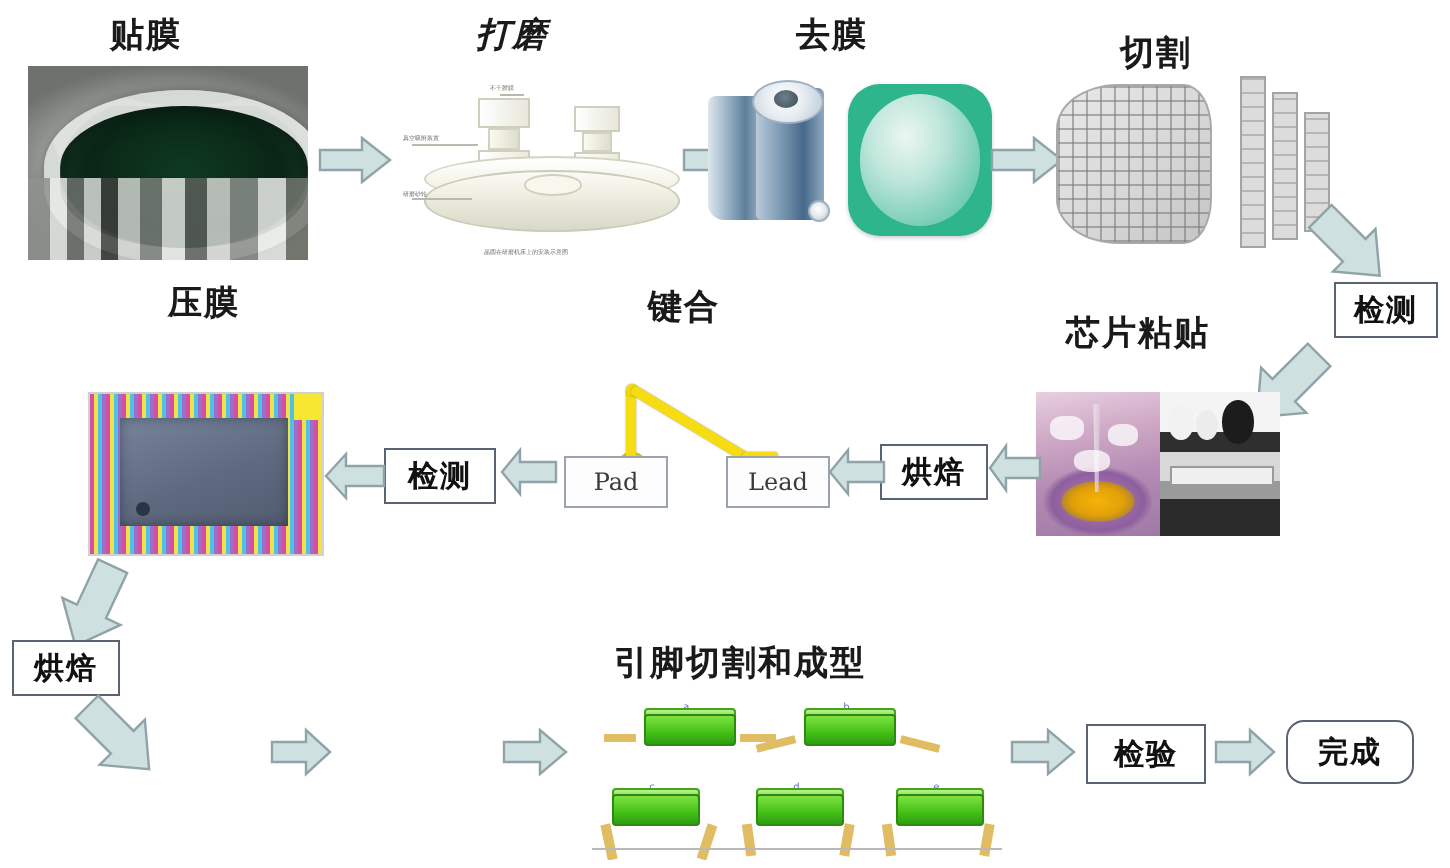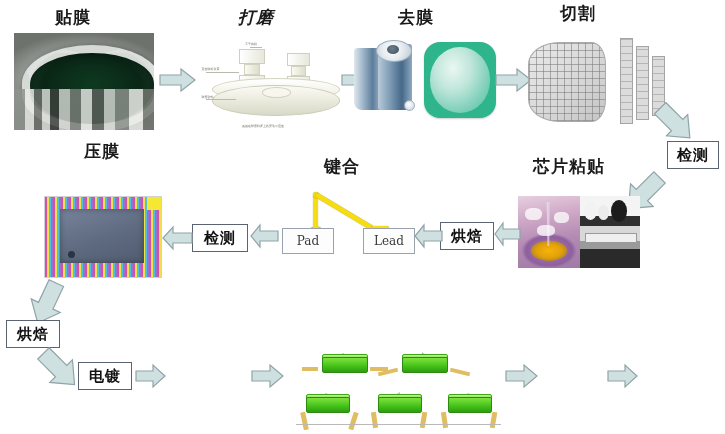--- a/index.html
+++ b/index.html
@@ -212,21 +212,21 @@
   .groundline{position:absolute;height:1px;background:#b9b9b9;}
 </style>
 </head>
 <body>
 
 <div class="stage">
 
   <div class="abs title-label" style="left:55px;top:6px;">贴膜</div>
   <div class="abs title-label" style="left:238px;top:6px;font-style:italic;">打磨</div>
   <div class="abs title-label" style="left:398px;top:6px;">去膜</div>
-  <div class="abs title-label" style="left:560px;top:2px;">切割</div>
+  <div class="abs title-label" style="left:560px;top:15px;">切割</div>
 
   <div class="photo ph1" style="left:14px;top:33px;width:140px;height:97px;"></div>
 
   <div class="arrow" style="left:160px;top:68px;">
     <svg width="36" height="24" viewBox="0 0 36 24">
       <polygon points="0,7 21,7 21,1 35,12 21,23 21,17 0,17" fill="#cfe0e0" stroke="#8fa3a8" stroke-width="1.2"></polygon>
     </svg>
   </div>
 
   <div class="photo ph2" style="left:200px;top:36px;width:150px;height:95px;">
@@ -286,21 +286,21 @@
     <svg width="46" height="46" viewBox="0 0 46 46">
       <g transform="rotate(45 23 23)">
         <polygon points="2,15 26,15 26,8 44,23 26,38 26,31 2,31" fill="#cfe0e0" stroke="#8fa3a8" stroke-width="1.2"></polygon>
       </g>
     </svg>
   </div>
 
   <div class="pbox abs" style="left:667px;top:141px;width:52px;height:28px;">检测</div>
 
   <div class="abs title-label" style="left:84px;top:140px;">压膜</div>
-  <div class="abs title-label" style="left:324px;top:155px;">键合</div>
+  <div class="abs title-label" style="left:324px;top:142px;">键合</div>
   <div class="abs title-label" style="left:533px;top:155px;">芯片粘贴</div>
 
   <div class="arrow" style="left:619px;top:168px;">
     <svg width="50" height="50" viewBox="0 0 50 50">
       <g transform="rotate(135 25 25)">
         <polygon points="3,17 28,17 28,9 47,25 28,41 28,33 3,33" fill="#cfe0e0" stroke="#8fa3a8" stroke-width="1.2"></polygon>
       </g>
     </svg>
   </div>
 
@@ -374,35 +374,35 @@
   <div class="pbox abs" style="left:6px;top:320px;width:54px;height:28px;">烘焙</div>
 
   <div class="arrow" style="left:34px;top:344px;">
     <svg width="50" height="50" viewBox="0 0 50 50">
       <g transform="rotate(45 25 25)">
         <polygon points="3,17 28,17 28,9 47,25 28,41 28,33 3,33" fill="#cfe0e0" stroke="#8fa3a8" stroke-width="1.2"></polygon>
       </g>
     </svg>
   </div>
 
-  <div class="pbox abs" style="left:78px;top:362px;width:54px;height:28px;">电镀</div>
 
   <div class="arrow" style="left:136px;top:364px;">
     <svg width="30" height="24" viewBox="0 0 30 24">
       <polygon points="0,7 17,7 17,1 29,12 17,23 17,17 0,17" fill="#cfe0e0" stroke="#8fa3a8" stroke-width="1.2"></polygon>
     </svg>
   </div>
 
 
   <div class="arrow" style="left:252px;top:364px;">
     <svg width="32" height="24" viewBox="0 0 32 24">
       <polygon points="0,7 18,7 18,1 31,12 18,23 18,17 0,17" fill="#cfe0e0" stroke="#8fa3a8" stroke-width="1.2"></polygon>
     </svg>
   </div>
 
+  <div class="abs title-label" style="left:307px;top:320px;">引脚切割和成型</div>
 
   <div class="photo" style="left:296px;top:350px;width:205px;height:80px;">
 
     <div class="pkg" style="left:18px;top:2px;width:60px;height:26px;">
       <div class="num">a</div>
       <div class="legL" style="left:-12px;top:15px;width:16px;height:4px;"></div>
       <div class="legR" style="right:-14px;top:15px;width:18px;height:4px;"></div>
       <div class="top"></div>
         <div class="body"></div>
     </div>
@@ -437,21 +437,23 @@
     </div>
     <div class="groundline" style="left:0px;top:74px;width:205px;"></div>
   </div>
 
   <div class="arrow" style="left:506px;top:364px;">
     <svg width="32" height="24" viewBox="0 0 32 24">
       <polygon points="0,7 18,7 18,1 31,12 18,23 18,17 0,17" fill="#cfe0e0" stroke="#8fa3a8" stroke-width="1.2"></polygon>
     </svg>
   </div>
 
+  <div class="pbox abs" style="left:543px;top:362px;width:60px;height:30px;">检验</div>
 
   <div class="arrow" style="left:608px;top:364px;">
     <svg width="30" height="24" viewBox="0 0 30 24">
       <polygon points="0,7 17,7 17,1 29,12 17,23 17,17 0,17" fill="#cfe0e0" stroke="#8fa3a8" stroke-width="1.2"></polygon>
     </svg>
   </div>
 
+  <div class="pbox round abs" style="left:643px;top:360px;width:64px;height:32px;">完成</div>
 
 </div>
 
 </body></html>

